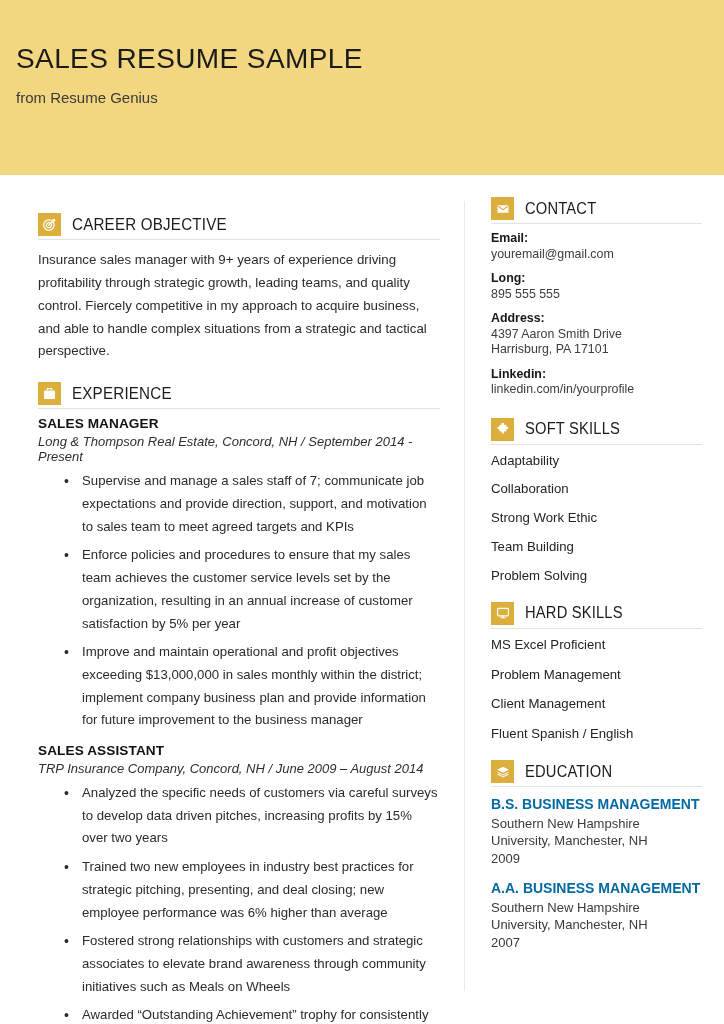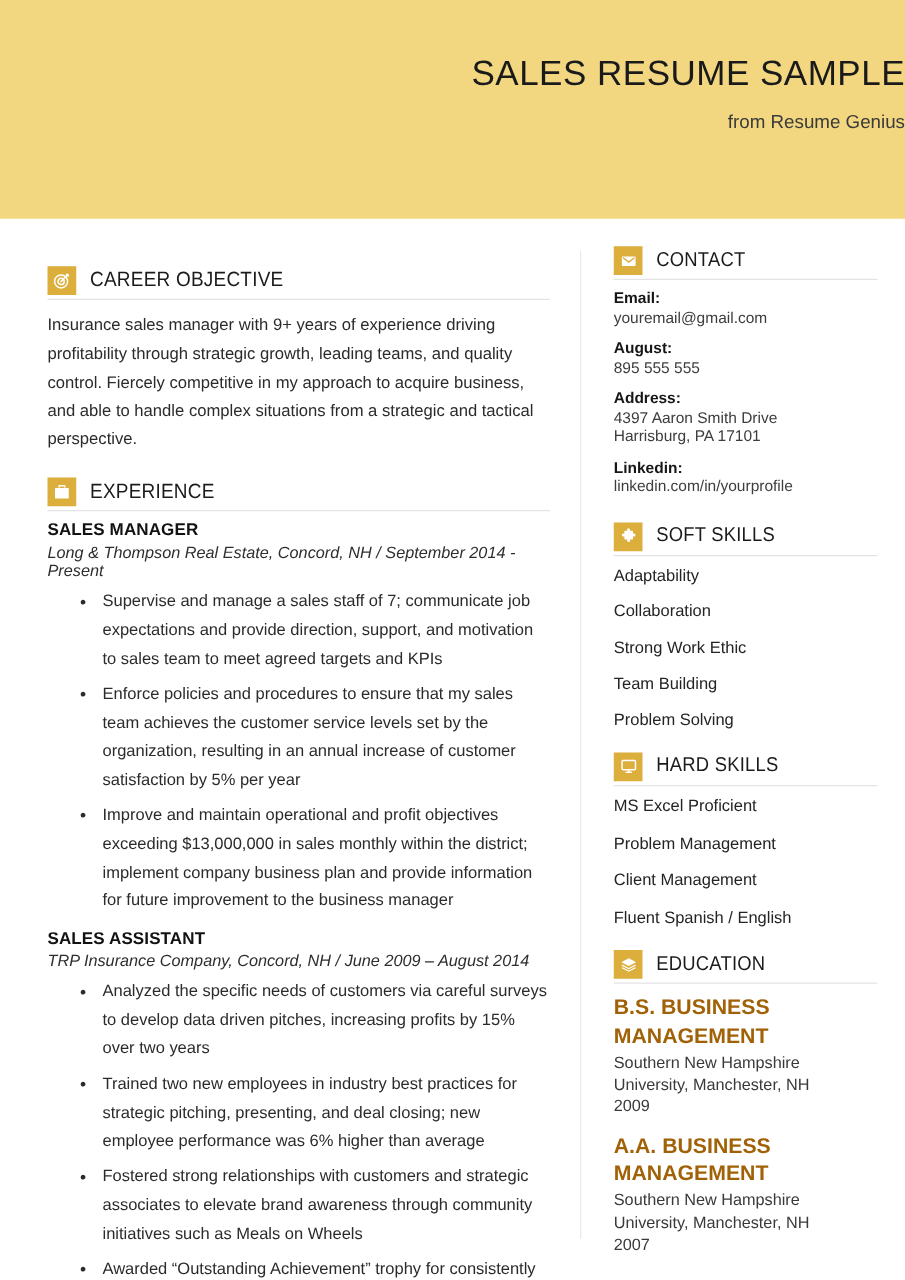--- a/index.html
+++ b/index.html
@@ -18,22 +18,21 @@
     height: 1024px;
     background: #ffffff;
     overflow: hidden;
   }
 
   
   .banner {
     width: 724px;
     height: 175px;
     background: #F2D780;
-    padding: 44px 0 0 58px;
-    text-align: right;
+    padding: 44px 0 0 16px;
   }
   .banner-title {
     font-size: 28px;
     font-weight: 400;
     letter-spacing: 0.4px;
     color: #1a1a1a;
     line-height: 1.1;
     font-family: "Liberation Sans", sans-serif;
   }
   .banner-sub {
@@ -175,23 +174,23 @@
   ul.skill-list li {
     font-size: 13.2px;
     color: #242424;
     margin-bottom: 13px;
     line-height: 1.2;
   }
   ul.skill-list.hard li { margin-bottom: 14px; }
 
   .edu-item { margin-top: 12px; }
   .edu-degree {
-    font-size: 17px;
+    font-size: 14px;
     font-weight: bold;
-    color: #a16207;
+    color: #0369a1;
     line-height: 1.32;
   }
   .edu-school {
     font-size: 13px;
     color: #3a3a3a;
     line-height: 1.35;
     margin-top: 1px;
   }
   .edu-school .line { display: block; }
 </style>
@@ -273,21 +272,21 @@
             </svg>
           </span>
           <span class="sec-title">CONTACT</span>
         </div>
         <div class="contact-group">
           <div class="contact-item">
             <div class="contact-label">Email:</div>
             <div class="contact-value">youremail@gmail.com</div>
           </div>
           <div class="contact-item">
-            <div class="contact-label">August:</div>
+            <div class="contact-label">Long:</div>
             <div class="contact-value">895 555 555</div>
           </div>
           <div class="contact-item">
             <div class="contact-label">Address:</div>
             <div class="contact-value">
               <span class="line">4397 Aaron Smith Drive</span>
               <span class="line">Harrisburg, PA 17101</span>
             </div>
           </div>
           <div class="contact-item">

